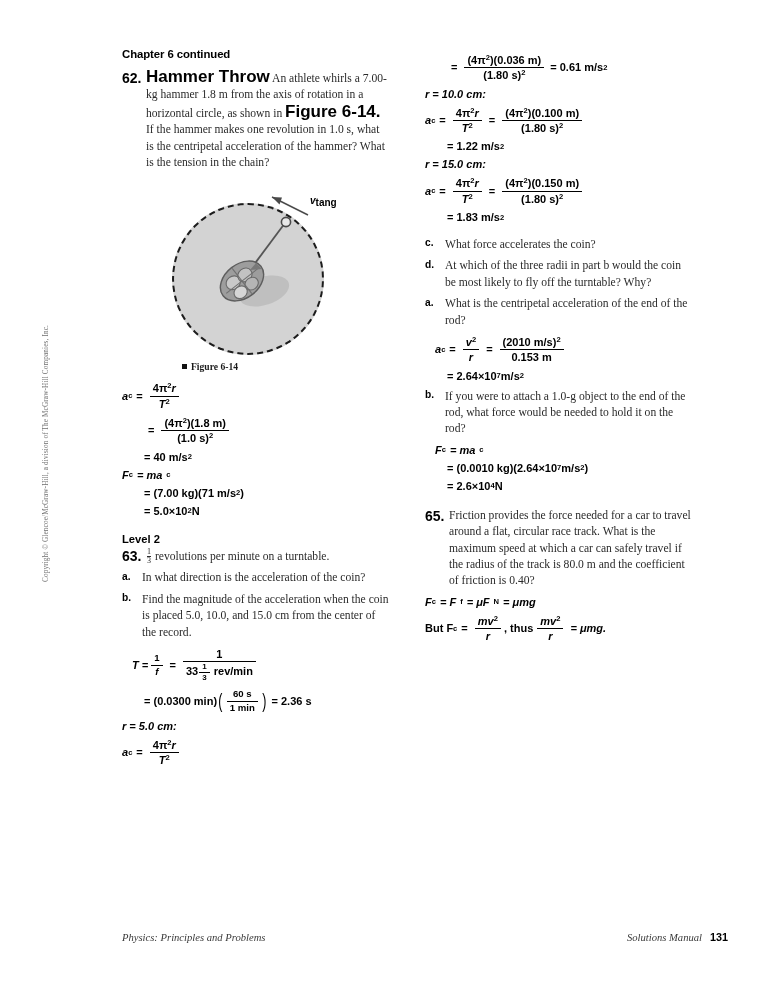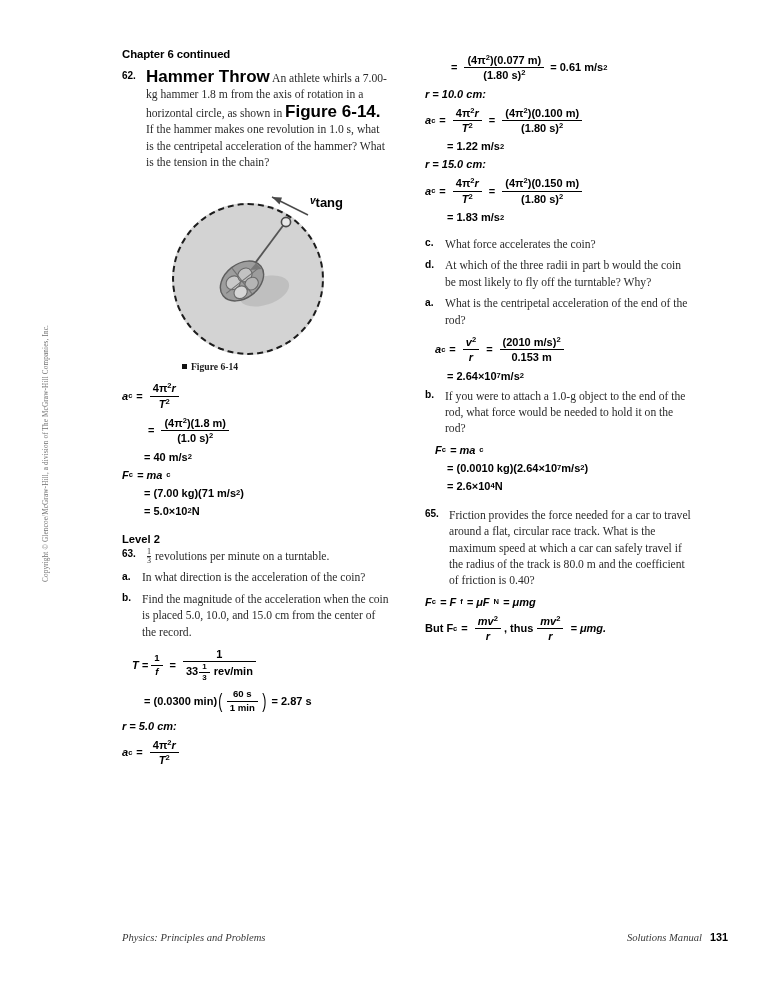--- a/index.html
+++ b/index.html
@@ -56,21 +56,21 @@
 
   
   .prob {
     display: flex;
     align-items: flex-start;
     margin-bottom: 2px;
   }
   .prob-num {
     font-family: "Liberation Sans", sans-serif;
     font-weight: bold;
-    font-size: 10px;
+    font-size: 14px;
     width: 24px;
     flex: 0 0 24px;
     padding-top: 0.5px;
     color: #000;
   }
   .prob-body {
     flex: 1 1 auto;
     font-family: "Liberation Serif", serif;
     font-size: 11.6px;
     line-height: 16.4px;
@@ -202,21 +202,21 @@
   .fig-label {
     position: absolute;
     left: 188px;
     top: 10px;
     font-family: "Liberation Sans", sans-serif;
     font-size: 10px;
     font-weight: bold;
     color: #000;
   }
   .fig-label .vt { font-style: italic; }
-  .fig-label .tg { font-size: 13px; vertical-align: -0.22em; font-style: normal; font-weight: bold; }
+  .fig-label .tg { font-size: 10px; vertical-align: -0.22em; font-style: normal; font-weight: bold; }
   .fig-caption {
     position: absolute;
     left: 60px;
     top: 176px;
     font-family: "Liberation Serif", serif;
     font-weight: bold;
     font-size: 9.6px;
     color: #1a1a1a;
   }
   .fig-caption .sq {
@@ -377,21 +377,21 @@
     </div>
 
     <div class="math ind">
       <span>= (0.0300 min)</span>
       <span class="paren-big">(</span>
       <span class="frac small">
         <span class="num">60 s</span>
         <span class="den">1 min</span>
       </span>
       <span class="paren-big">)</span>
-      <span style="margin-left:4px">= 2.87 s</span>
+      <span style="margin-left:4px">= 2.36 s</span>
     </div>
 
     <div class="math">
       <span class="it">r = 5.0 cm:</span>
     </div>
 
     <div class="math">
       <span class="it">a</span>
         <span class="sub-s">c</span>
       <span class="op">=</span>
@@ -401,21 +401,21 @@
       </span>
     </div>
 
   </div>
 
   <div class="col col-right">
 
     <div class="math ind" style="margin-top:6px">
       <span class="op">=</span>
       <span class="frac">
-        <span class="num"><span>(4π</span><span class="sup-s">2</span><span>)(0.077 m)</span></span>
+        <span class="num"><span>(4π</span><span class="sup-s">2</span><span>)(0.036 m)</span></span>
         <span class="den"><span>(1.80 s)</span><span class="sup-s">2</span></span>
       </span>
       <span style="margin-left:3px">= 0.61 m/s</span>
         <span class="sup-s">2</span>
     </div>
 
     <div class="math">
       <span class="it">r = 10.0 cm:</span>
     </div>
 

